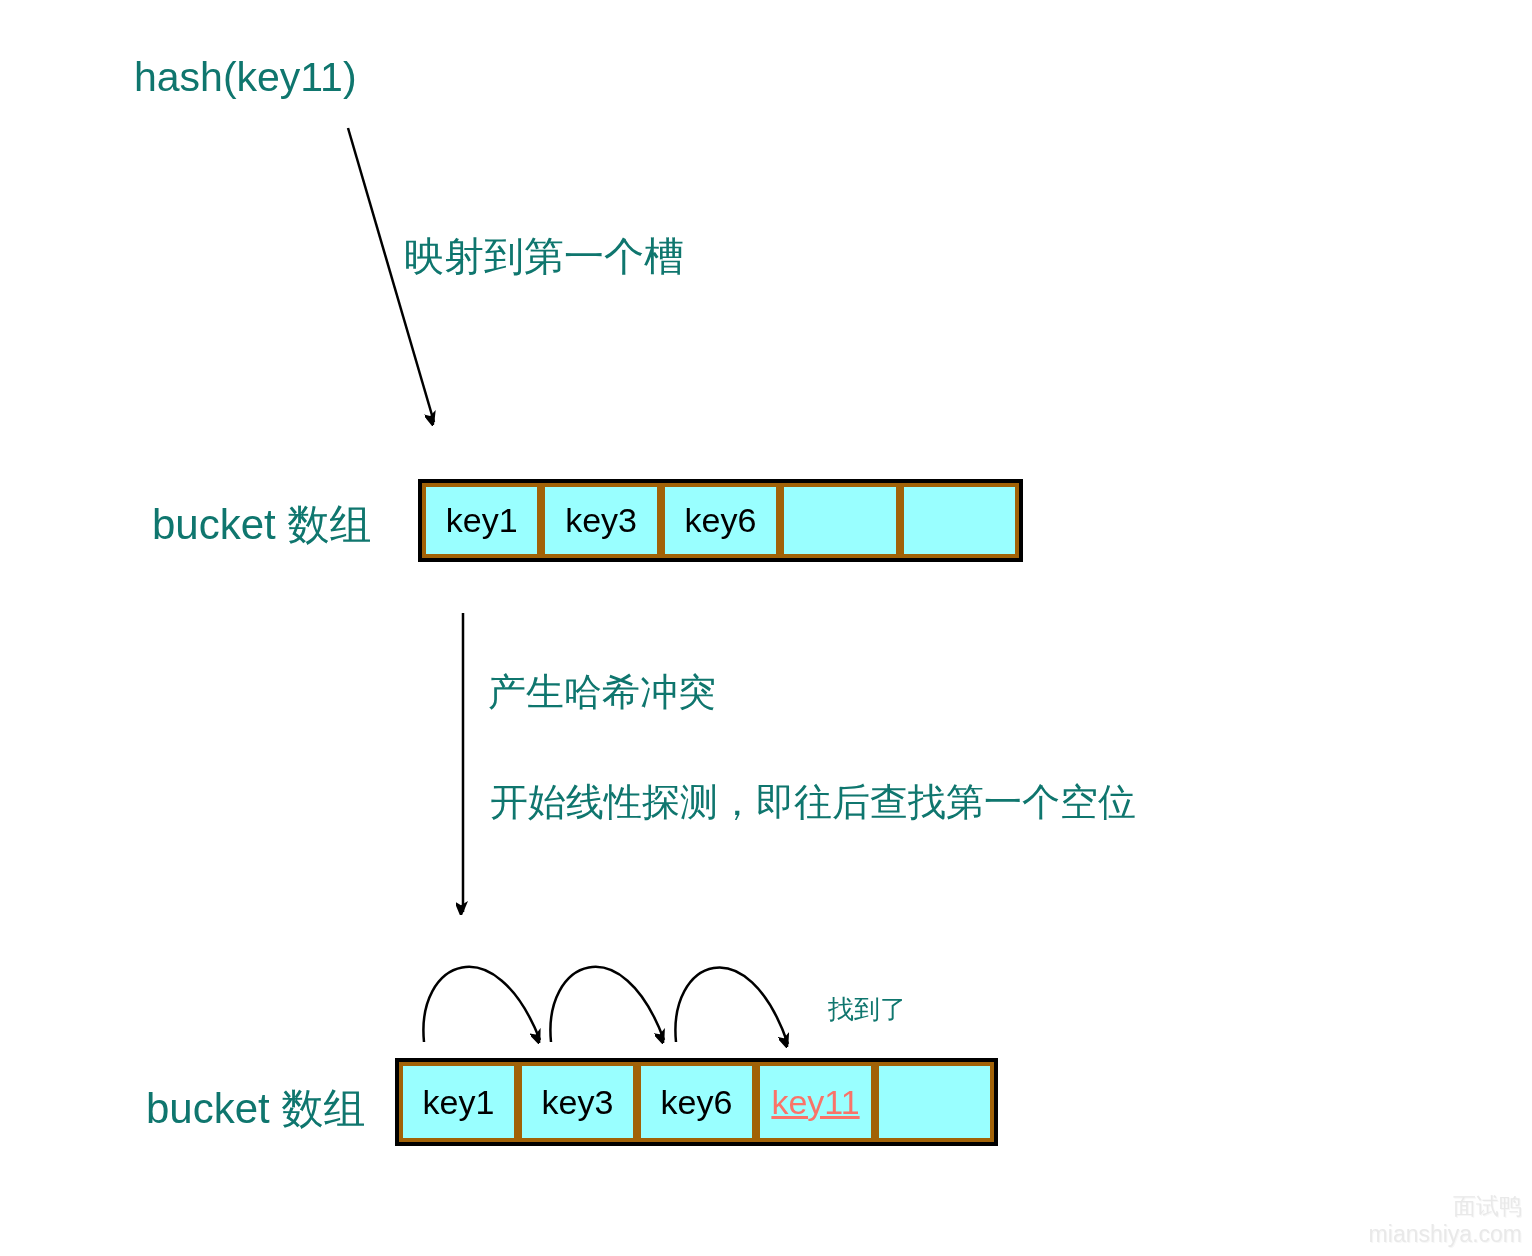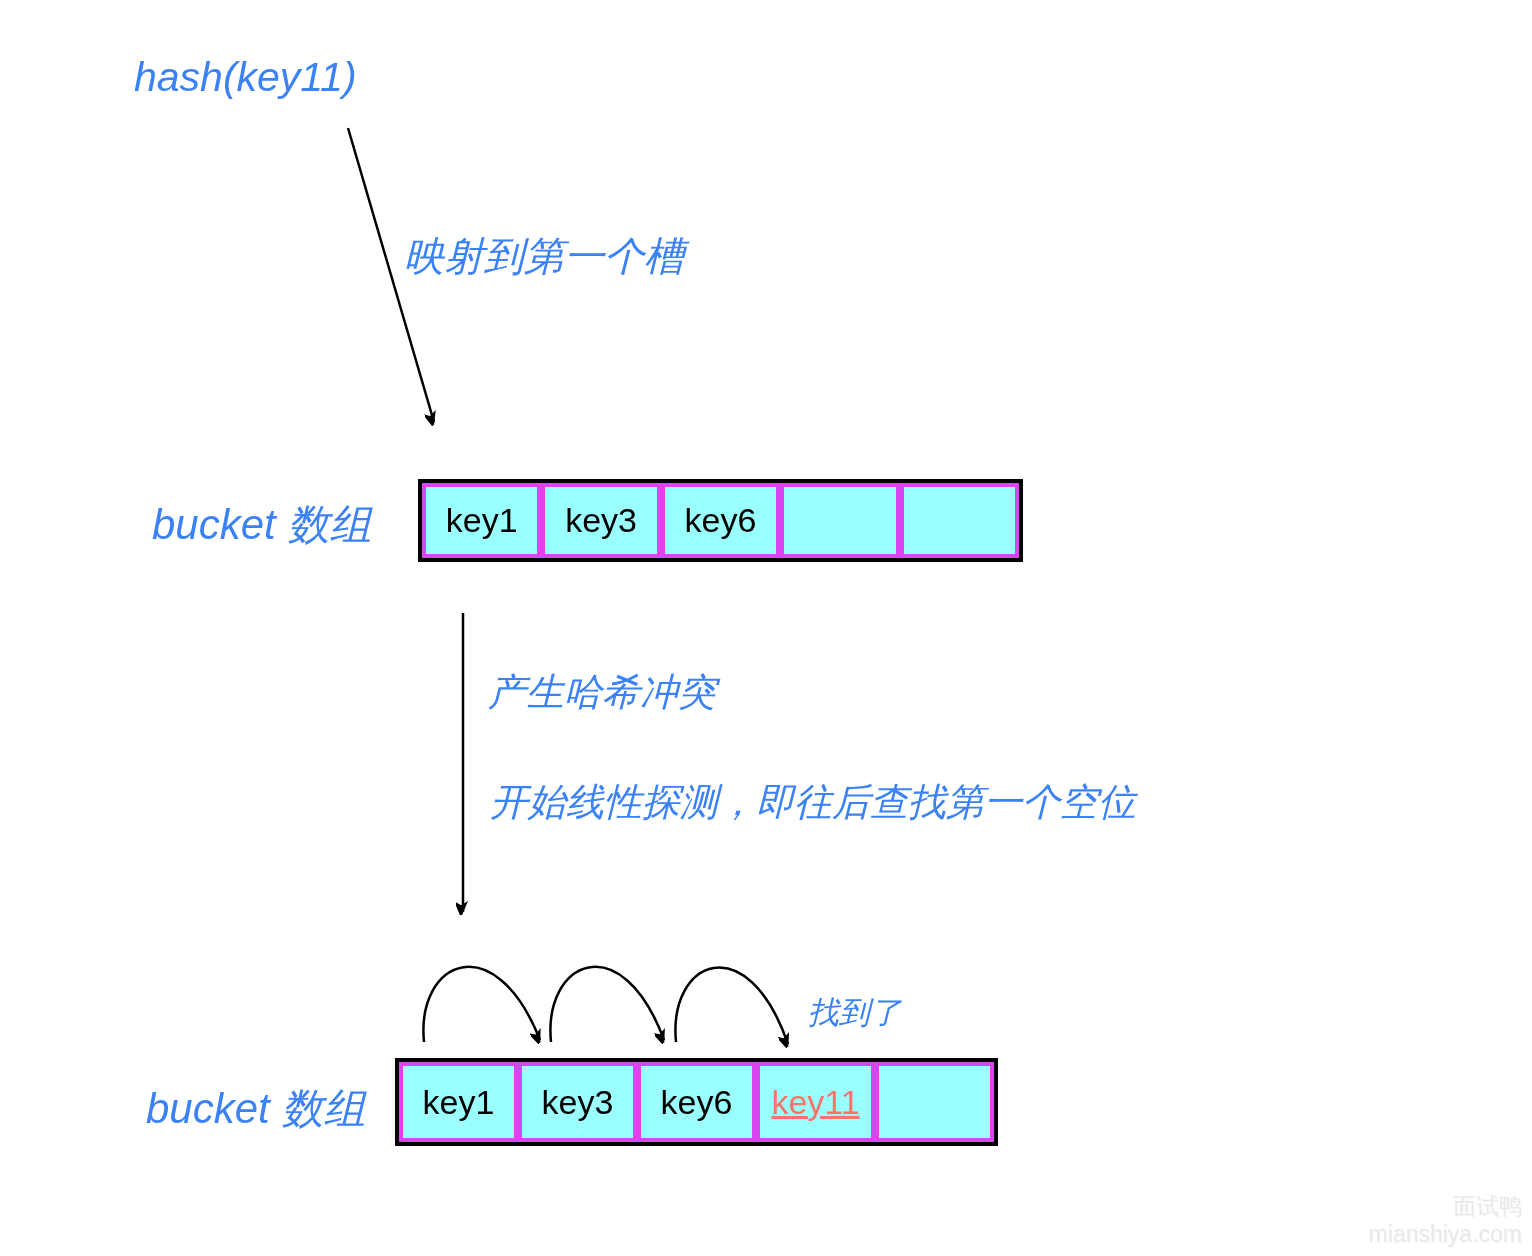--- a/index.html
+++ b/index.html
@@ -19,44 +19,43 @@
   .arrow-layer {
     position: absolute;
     inset: 0;
     width: 1532px;
     height: 1256px;
     pointer-events: none;
   }
   .label {
     position: absolute;
     white-space: nowrap;
-    color: #3b82f6;
-    font-style: italic;
+    color: #0f766e;
   }
   .hash-label      { left: 134px; top: 54px;  font-size: 41px; }
   .map-annotation  { left: 404px; top: 229px; font-size: 40px; }
   .bucket-label-top    { left: 152px; top: 497px;  font-size: 42px; }
   .bucket-label-bottom { left: 146px; top: 1081px; font-size: 42px; }
   .collision-annotation { left: 488px; top: 667px; font-size: 38px; }
   .probe-annotation     { left: 490px; top: 777px; font-size: 38px; }
-  .found-annotation     { left: 808px; top: 992px; font-size: 31px; }
+  .found-annotation     { left: 828px; top: 992px; font-size: 26px; }
 
   .bucket-array {
     position: absolute;
     display: flex;
     box-sizing: border-box;
     border: 4px solid #000;
     background: #000;
   }
   .bucket-array-top    { left: 418px; top: 479px;  width: 605px; height: 83px; }
   .bucket-array-bottom { left: 395px; top: 1058px; width: 603px; height: 88px; }
   .cell {
     flex: 1;
     box-sizing: border-box;
-    border: 4px solid #d946ef;
+    border: 4px solid #a16207;
     background: var(--cell-fill, #99FFFF);
     display: flex;
     align-items: center;
     justify-content: center;
     font-size: 34px;
     color: #000;
   }
   .cell--highlight { color: var(--highlight-text, #FA7369); text-decoration: underline; }
 
   .watermark {

